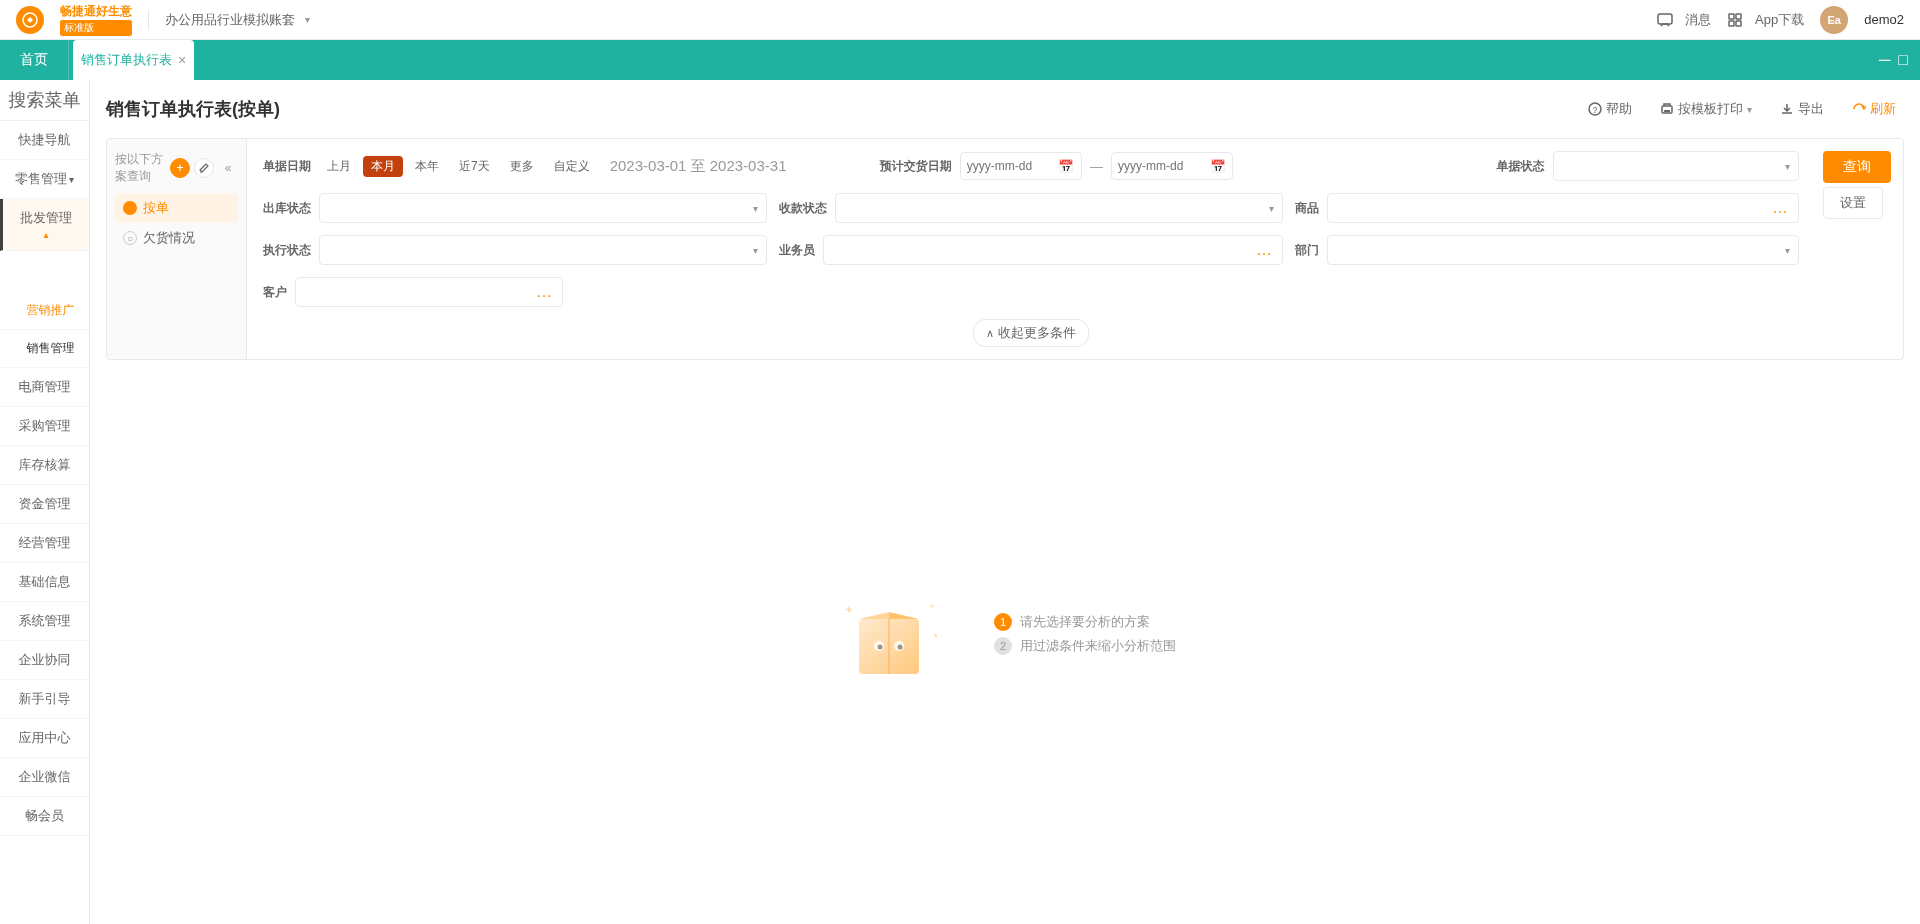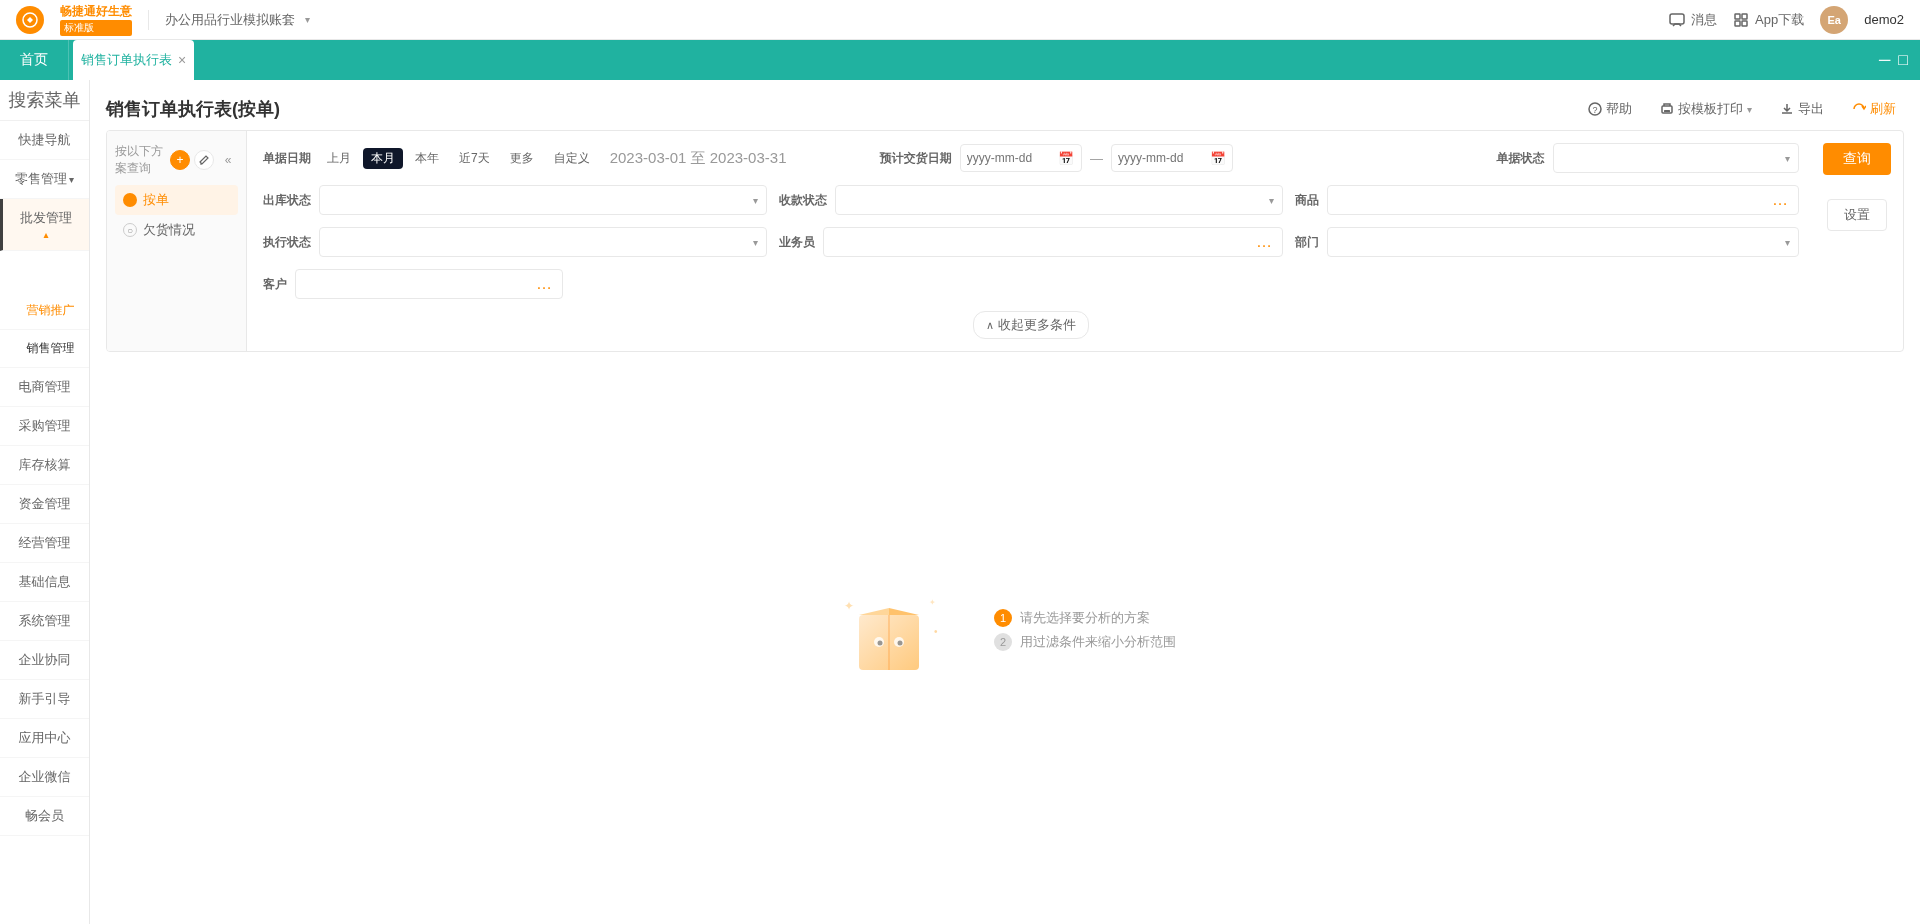--- a/index.html
+++ b/index.html
@@ -16,21 +16,21 @@
       border-bottom: 1px solid #e8e8e8;
       flex-shrink: 0;
     }
     .top-header-left { display: flex; align-items: center; gap: 8px; }
     .logo-area { display: flex; align-items: center; gap: 16px; }
     .logo-icon { width: 28px; height: 28px; background: #ff8c00; border-radius: 50%; display: flex; align-items: center; justify-content: center; color: white; font-size: 12px; font-weight: bold; }
     .label-tag { background: #ff8c00; color: white; font-size: 10px; padding: 1px 4px; border-radius: 2px; }
     .top-nav-item { font-size: 13px; color: #666; cursor: pointer; }
     .dropdown-indicator { color: #999; font-size: 10px; margin-left: 2px; }
     .top-header-right { display: flex; align-items: center; gap: 16px; }
-    .header-action { display: flex; align-items: center; gap: 6px; color: #666; font-size: 13px; cursor: pointer; }
+    .header-action { display: flex; align-items: center; gap: 12px; color: #666; font-size: 13px; cursor: pointer; }
     .header-action svg { width: 16px; height: 16px; }
     .user-avatar { width: 28px; height: 28px; border-radius: 50%; background: #d4a574; display: flex; align-items: center; justify-content: center; color: white; font-size: 12px; overflow: hidden; }
     .user-name { color: #333; font-size: 13px; cursor: pointer; }
 
     
     .tab-bar {
       height: 40px;
       background: #20b2a0;
       display: flex;
       align-items: center;
@@ -124,21 +124,21 @@
       margin: 0;
       display: flex;
       flex-direction: column;
     }
 
     
     .page-header {
       display: flex;
       align-items: center;
       justify-content: space-between;
-      margin-bottom: 8px;
+      margin-bottom: 16px;
     }
     .page-title { font-size: 18px; font-weight: bold; color: #333; }
     .page-actions { display: flex; align-items: center; gap: 12px; }
     .page-action-btn {
       display: flex;
       align-items: center;
       gap: 4px;
       font-size: 13px;
       color: #666;
       cursor: pointer;
@@ -225,21 +225,21 @@
     .filter-select-arrow { color: #999; font-size: 10px; }
     .filter-dots { color: #ff8c00; cursor: pointer; font-size: 16px; letter-spacing: 2px; }
     .date-tabs { display: flex; gap: 4px; align-items: center; }
     .date-tab {
       padding: 2px 8px;
       font-size: 12px;
       cursor: pointer;
       border-radius: 2px;
       color: #666;
     }
-    .date-tab.active { background: #0f172a; color: white; border-radius: 4px; }
+    .date-tab.active { background: #c2410c; color: white; border-radius: 4px; }
     .date-input-wrap {
       display: flex;
       align-items: center;
       gap: 2px;
       border: 1px solid #e8e8e8;
       border-radius: 4px;
       padding: 2px 6px;
       height: 28px;
     }
     .date-input {
@@ -309,22 +309,22 @@
     }
     .empty-text-wrap { display: flex; flex-direction: column; gap: 6px; }
     .empty-step { display: flex; align-items: center; gap: 8px; color: #999; font-size: 13px; }
     .step-num { width: 18px; height: 18px; border-radius: 50%; background: #e0e0e0; color: #999; font-size: 11px; display: flex; align-items: center; justify-content: center; flex-shrink: 0; }
     .step-num.orange { background: #ff8c00; color: white; }
 
     
     .filter-actions-col {
       display: flex;
       flex-direction: column;
-      align-items: center;
-      gap: 20px;
+      align-items: flex-start;
+      gap: 0;
       padding: 12px 12px 12px 8px;
       justify-content: flex-start;
     }
   </style>
 </head>
 <body>
 
 <div class="top-header">
   <div class="top-header-left">
     <div class="logo-area">

